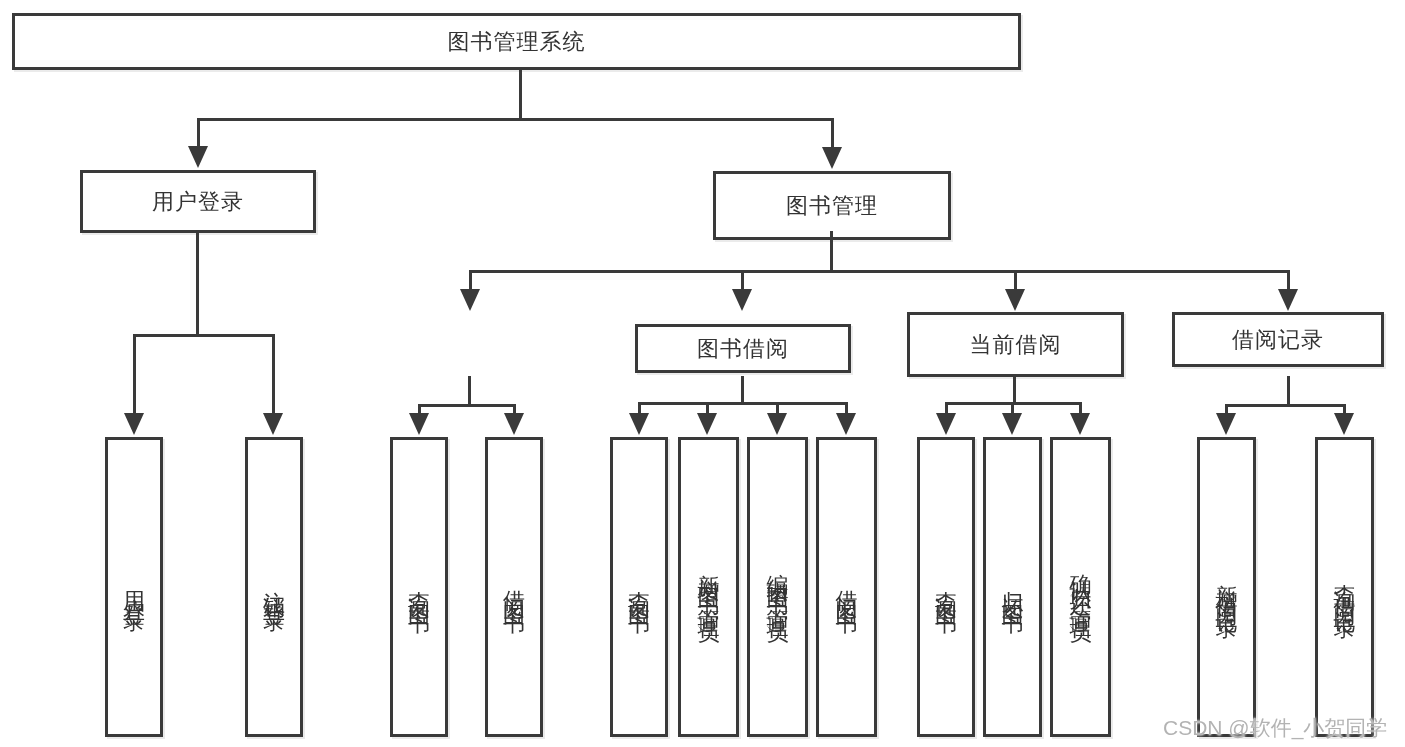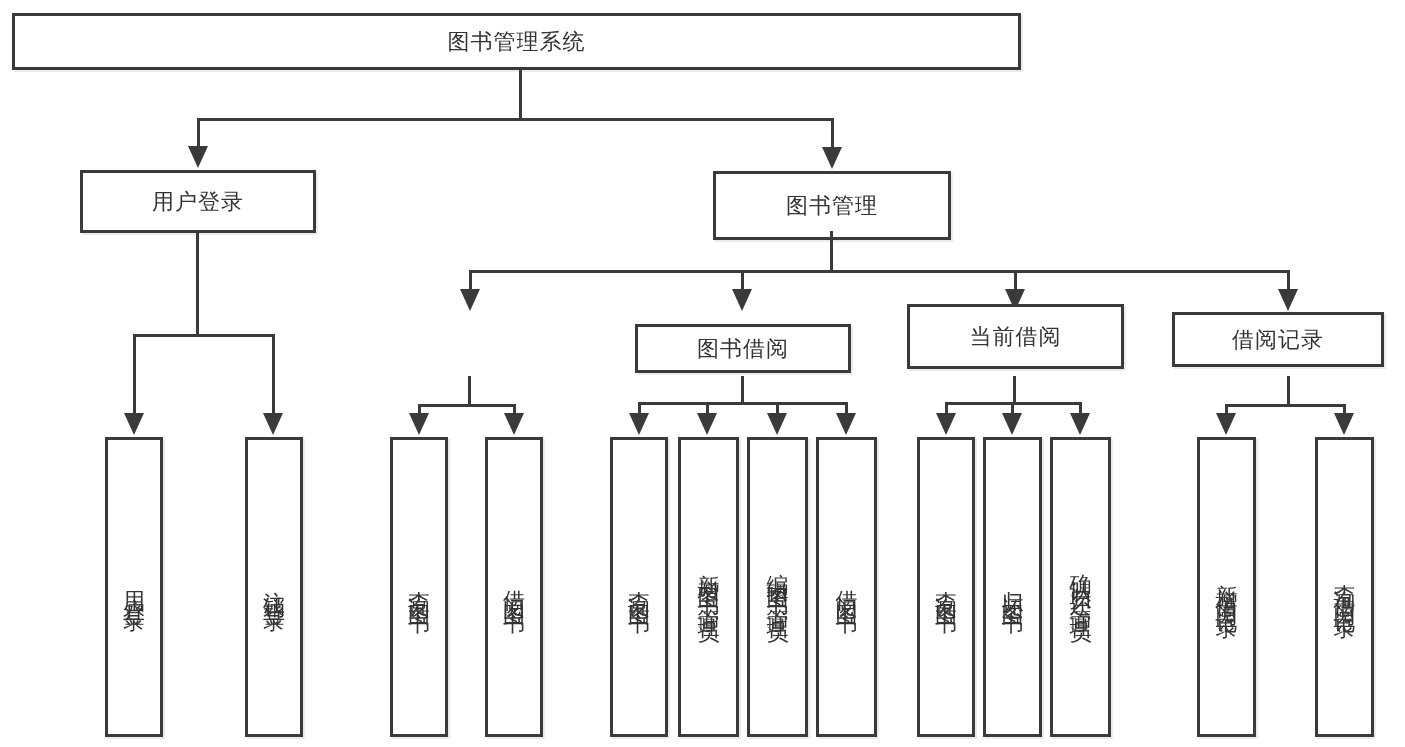--- a/index.html
+++ b/index.html
@@ -88,21 +88,21 @@
   <div class="vline" style="left:741px;top:270px;height:20px"></div>
   <div class="arrow" style="left:732px;top:289px"></div>
   <div class="vline" style="left:1014px;top:270px;height:20px"></div>
   <div class="arrow" style="left:1005px;top:289px"></div>
   <div class="vline" style="left:1287px;top:270px;height:20px"></div>
   <div class="arrow" style="left:1278px;top:289px"></div>
 
   <div class="box hbox" style="left:635px;top:324px;width:216px;height:49px">
     <span>图书借阅</span>
   </div>
-  <div class="box hbox" style="left:907px;top:304px;width:217px;height:65px">
+  <div class="box hbox" style="left:907px;top:312px;width:217px;height:65px">
     <span>当前借阅</span>
   </div>
   <div class="box hbox" style="left:1172px;top:312px;width:212px;height:55px">
     <span>借阅记录</span>
   </div>
 
   <div class="vline" style="left:468px;top:376px;height:30px"></div>
   <div class="hline" style="left:418px;top:404px;width:97px"></div>
   <div class="vline" style="left:418px;top:404px;height:12px"></div>
   <div class="arrow" style="left:409px;top:413px"></div>
@@ -173,14 +173,15 @@
     <span>确认归还（管理员）</span>
   </div>
 
   <div class="box vbox" style="left:1197px;top:437px;width:59px;height:300px">
     <span>新增借阅记录</span>
   </div>
   <div class="box vbox" style="left:1315px;top:437px;width:59px;height:300px">
     <span>查询借阅记录</span>
   </div>
 
+  <div class="watermark">CSDN @软件_小贺同学</div>
 
 </div>
 
 </body></html>

